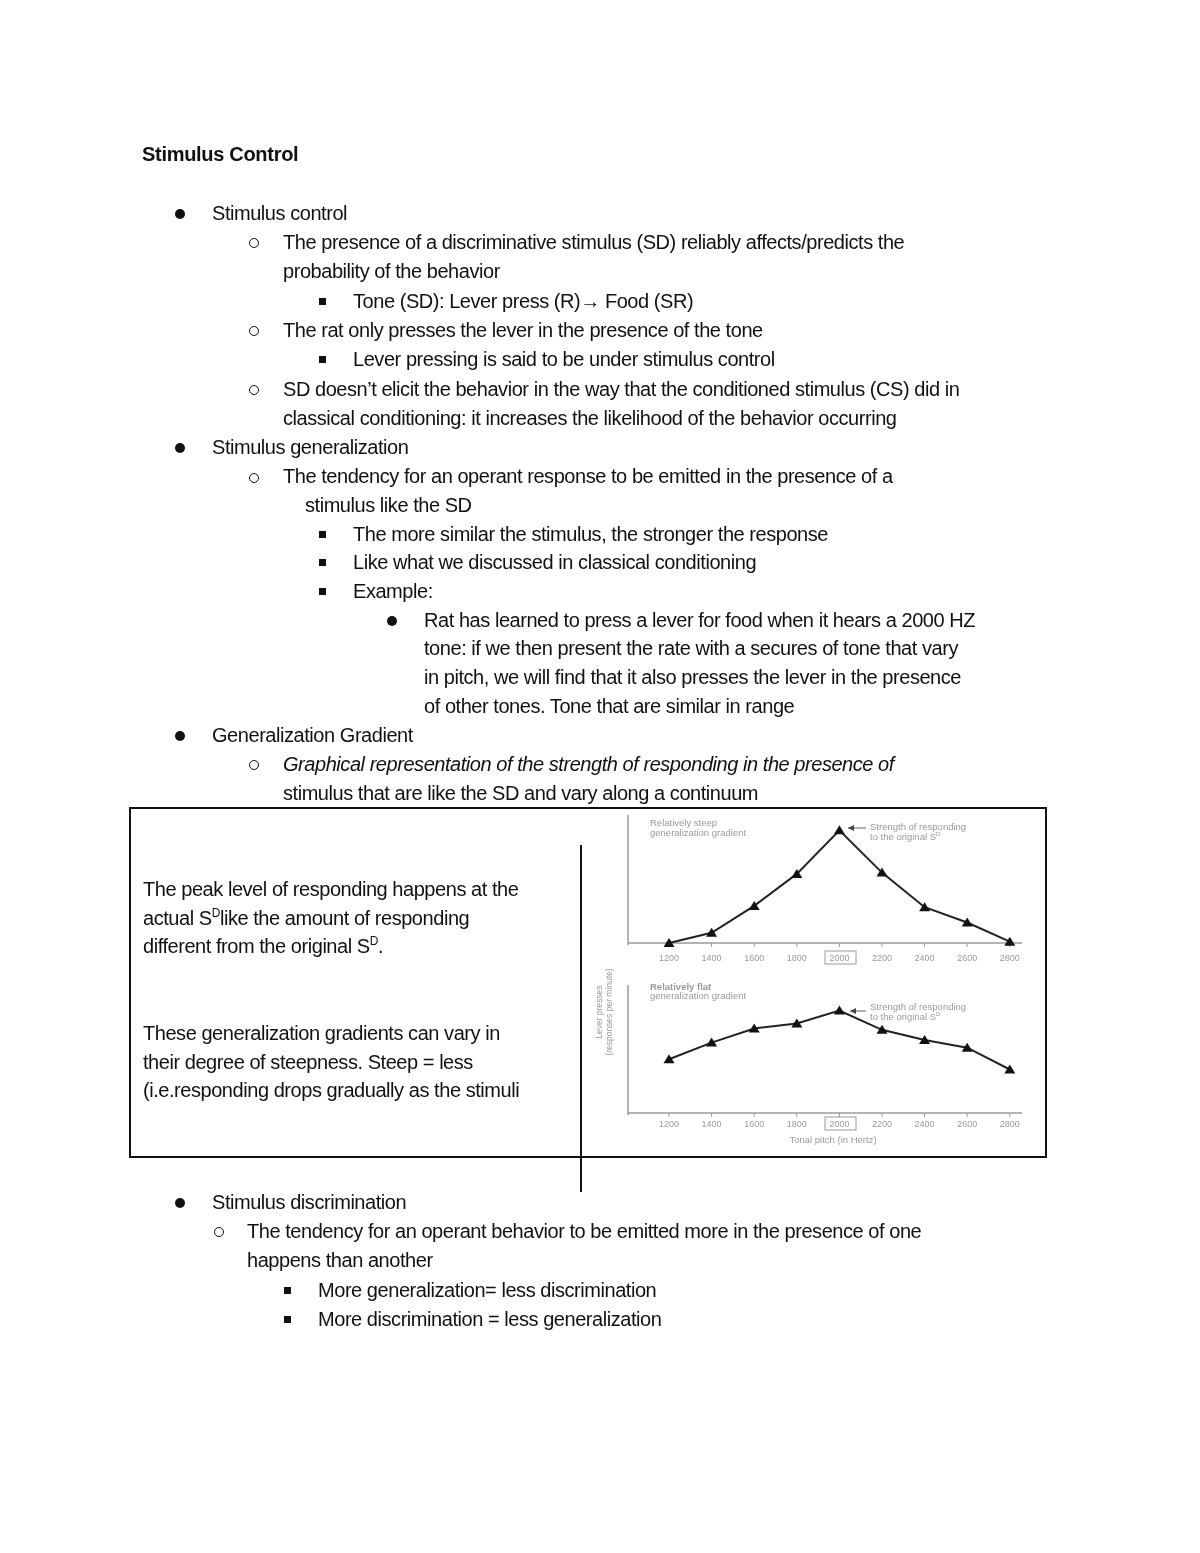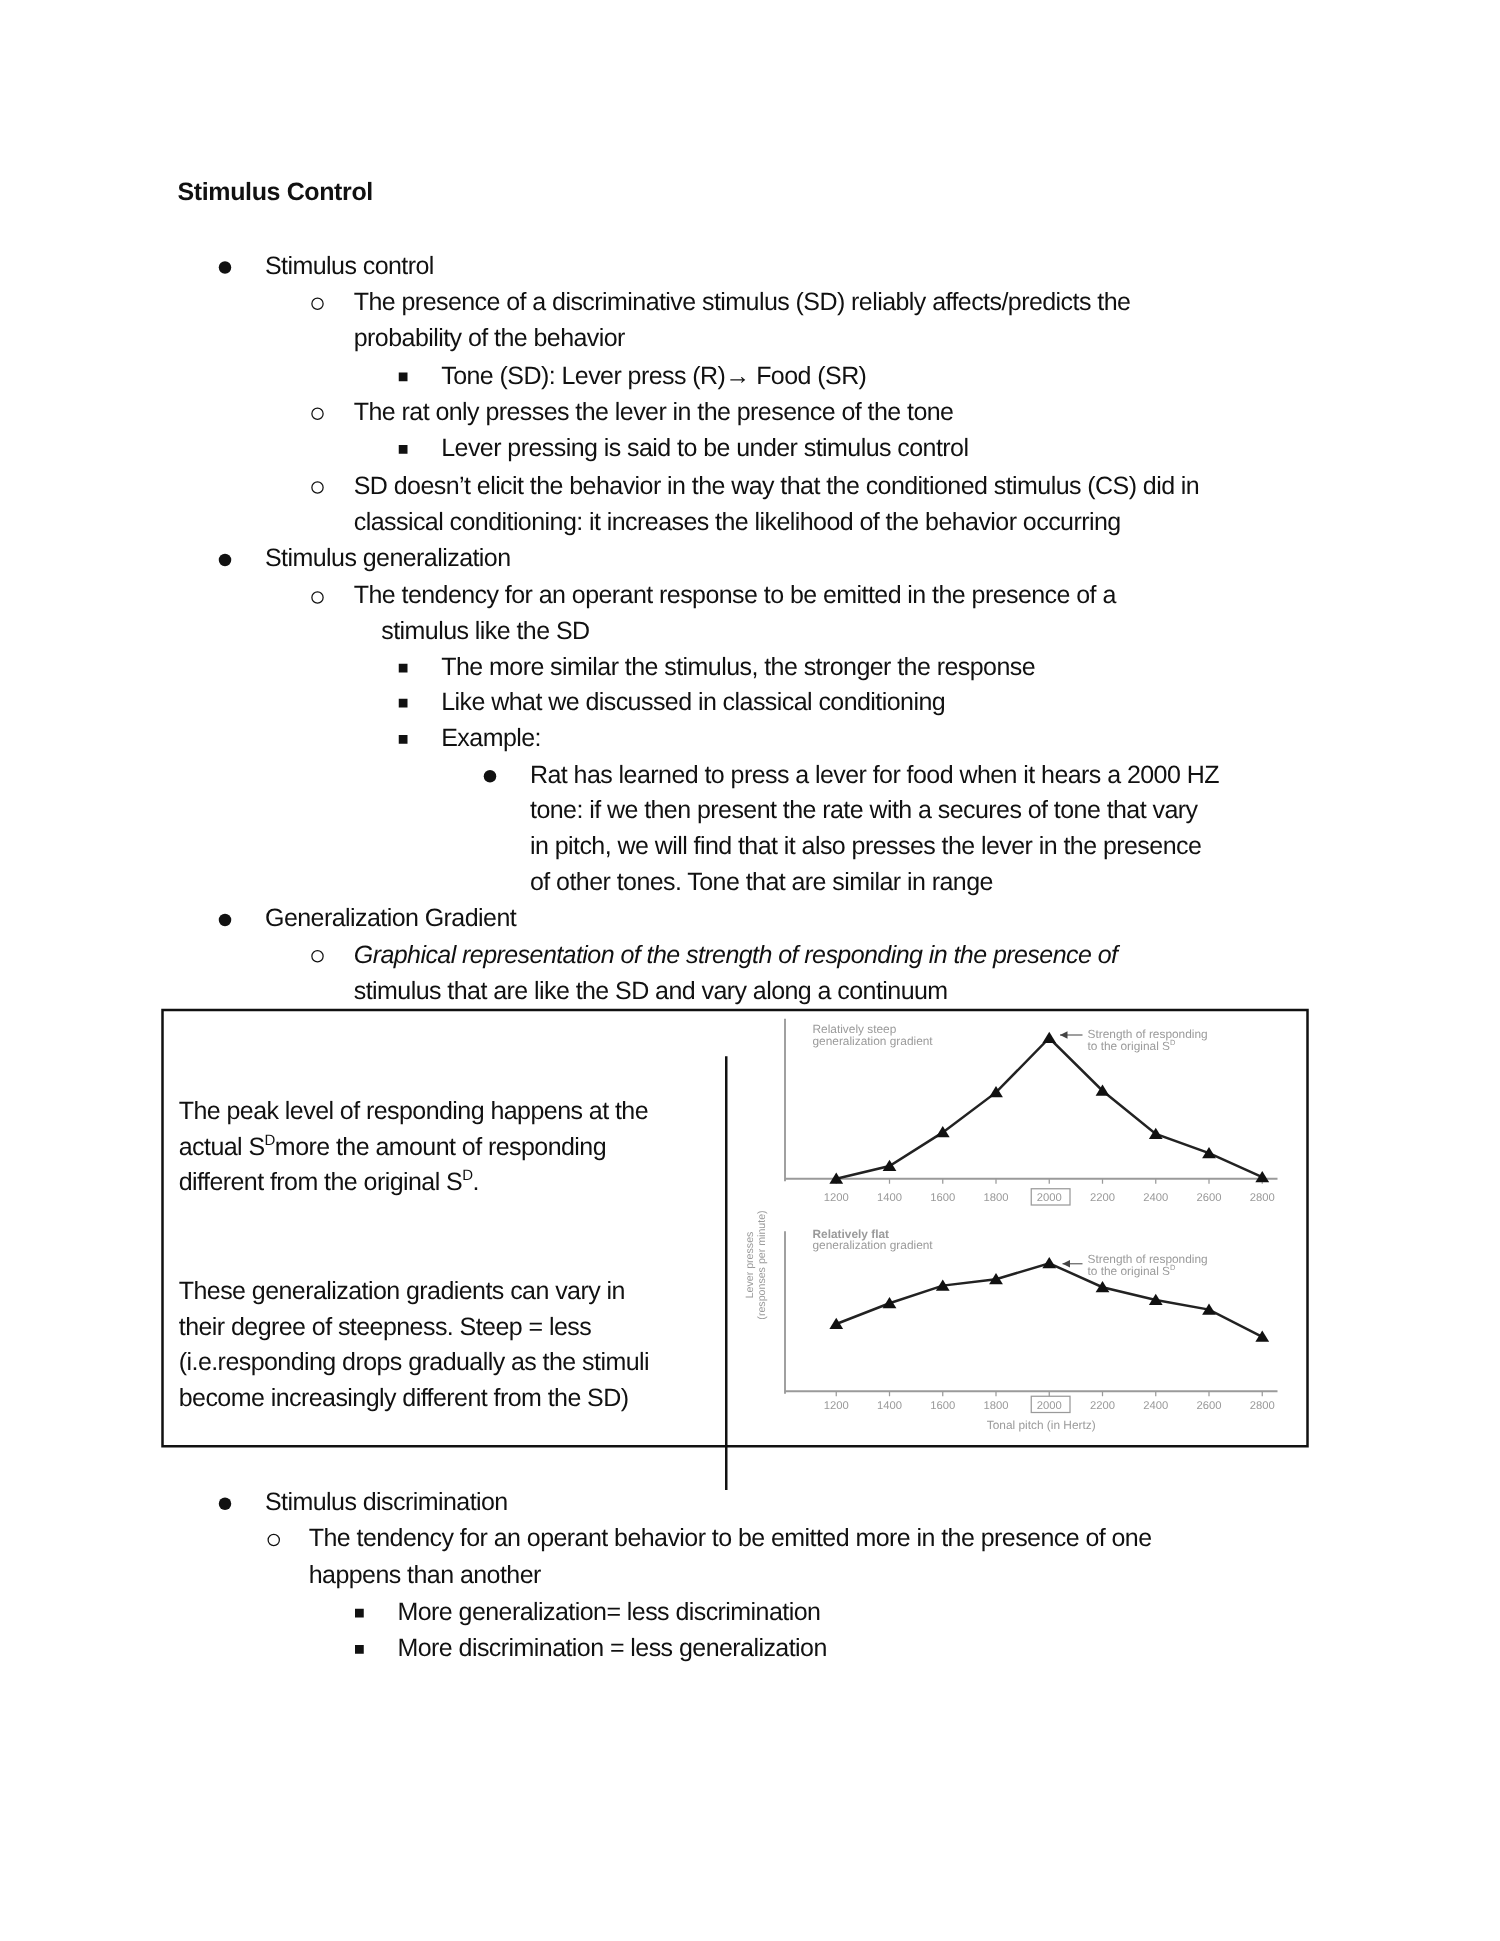--- a/index.html
+++ b/index.html
@@ -70,28 +70,27 @@
 <div class="line" style="left:212px; top:721px;">Generalization Gradient</div>
 
 <span class="bul b2" style="left:249px; top:760px;"></span>
 <div class="line" style="left:283px; top:750px;font-style:italic;">Graphical representation of the strength of responding in the presence of</div>
 <div class="line" style="left:283px; top:779px;">stimulus that are like the SD and vary along a continuum</div>
 
 <div class="boxwrap">
   <div class="box-left">
     <div class="box-text" style="top:30px;">
       <div>The peak level of responding happens at the</div>
-      <div><span>actual S</span><sup>D</sup><span>more the amount of responding</span></div>
+      <div><span>actual S</span><sup>D</sup><span>like the amount of responding</span></div>
       <div><span>different from the original S</span><sup>D</sup><span>.</span></div>
     </div>
     <div class="box-text" style="top:174px;">
       <div>These generalization gradients can vary in</div>
       <div>their degree of steepness. Steep = less</div>
       <div>(i.e.responding drops gradually as the stimuli</div>
-      <div>become increasingly different from the SD)</div>
     </div>
   </div>
 </div>
 
 <svg class="chart-svg" width="1200" height="1553" viewBox="0 0 1200 1553">
   <g id="chart-top">
     <line x1="628" y1="815" x2="628" y2="945" stroke="#9a9a9a" stroke-width="1.5"></line>
     <line x1="628" y1="943" x2="1022" y2="943" stroke="#9a9a9a" stroke-width="1.5"></line>
     <g id="ticks-top" stroke="#9a9a9a" stroke-width="1">
         <line x1="669" x2="669" y1="943" y2="947"></line>

